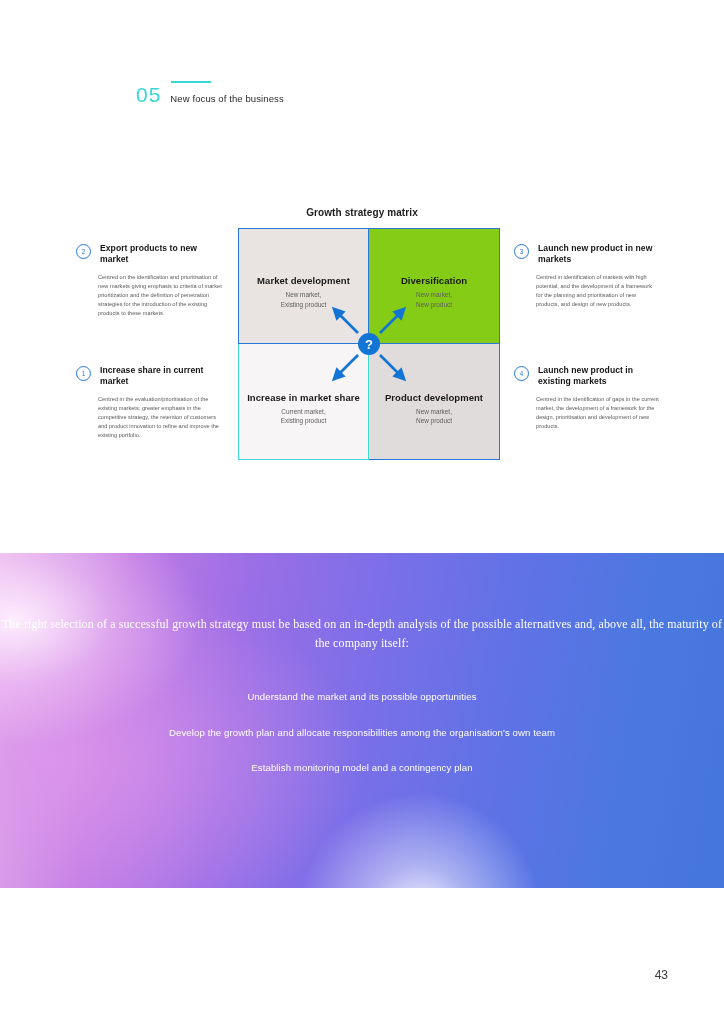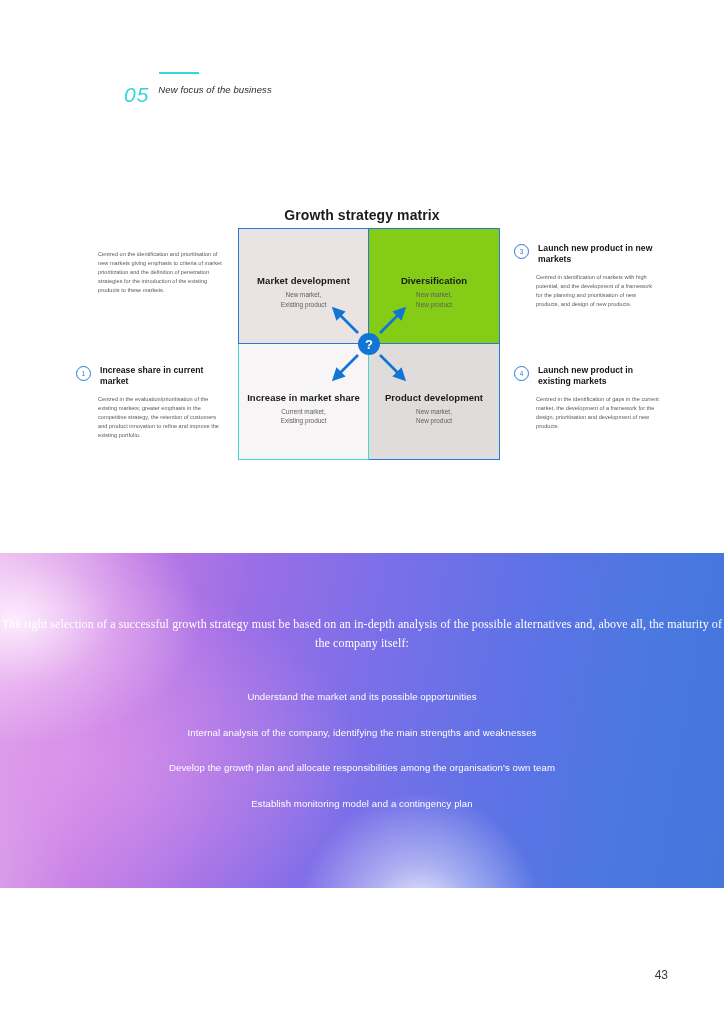--- a/index.html
+++ b/index.html
@@ -10,22 +10,22 @@
     width: 724px; height: 1024px;
     position: relative;
     overflow: hidden;
     font-family: "Liberation Sans", sans-serif;
     -webkit-font-smoothing: antialiased;
   }
 
   
   .sec-head {
     position: absolute;
-    left: 124px; top: 84px;
-    display: flex;  font-style: italic;
+    left: 136px; top: 84px;
+    display: flex; align-items: flex-end;
   }
   .sec-num {
     font-size: 21px;
     color: #35d6d6;
     letter-spacing: 1px;
     line-height: 1;
     font-weight: 400;
   }
   .sec-rule-wrap { position: relative; margin-left: 9px; padding-bottom: 1px;}
   .sec-rule {
@@ -40,21 +40,21 @@
     font-weight: 500;
     letter-spacing: .1px;
     white-space: nowrap;
   }
 
   
   .matrix-title {
     position: absolute;
     left: 0; right: 0; top: 207px;
     text-align: center;
-    font-size: 14px;
+    font-size: 10px;
     font-weight: 600;
     color: #1c1c1c;
     letter-spacing: .1px;
   }
   .matrix {
     position: absolute;
     left: 238px; top: 228px;
     width: 262px; height: 232px;
   }
   .quad {
@@ -256,20 +256,24 @@
         <line x1="59" y1="37" x2="80" y2="16"></line>
         <line x1="37" y1="59" x2="16" y2="80"></line>
         <line x1="59" y1="59" x2="80" y2="80"></line>
       </g>
     </svg>
     <div class="hub-circle">?</div>
   </div>
 </div>
 
 <div class="ann ann-2">
+  <div class="ann-head">
+    <div class="badge">2</div>
+    <div class="ann-title">Export products to new market</div>
+  </div>
   <div class="ann-body">Centred on the identification and prioritisation of new markets giving emphasis to criteria of market prioritization and the definition of penetration strategies for the introduction of the existing products to these markets.</div>
 </div>
 
 <div class="ann ann-1">
   <div class="ann-head">
     <div class="badge">1</div>
     <div class="ann-title">Increase share in current market</div>
   </div>
   <div class="ann-body">Centred in the evaluation/prioritisation of the existing markets; greater emphasis in the competitive strategy, the retention of customers and product innovation to refine and improve the existing portfolio.</div>
 </div>
@@ -287,19 +291,18 @@
     <div class="badge">4</div>
     <div class="ann-title">Launch new product in existing markets</div>
   </div>
   <div class="ann-body">Centred in the identification of gaps  in the current market, the development of a framework for the design, prioritisation and development of new products.</div>
 </div>
 
 <div class="band">
   <div class="band-head">The right selection of a successful growth strategy must be based on an in-depth analysis of the possible alternatives and, above all, the maturity of the company itself:</div>
   <div class="band-list">
     <div class="band-item">Understand the market and its possible opportunities</div>
-    <div class="band-item">Internal analysis of the company, identifying the main strengths and weaknesses</div>
     <div class="band-item">Develop the growth plan and allocate responsibilities among the organisation's own team</div>
     <div class="band-item">Establish monitoring model and a contingency plan</div>
   </div>
 </div>
 
 <div class="pageno">43</div>
 
 </body></html>

